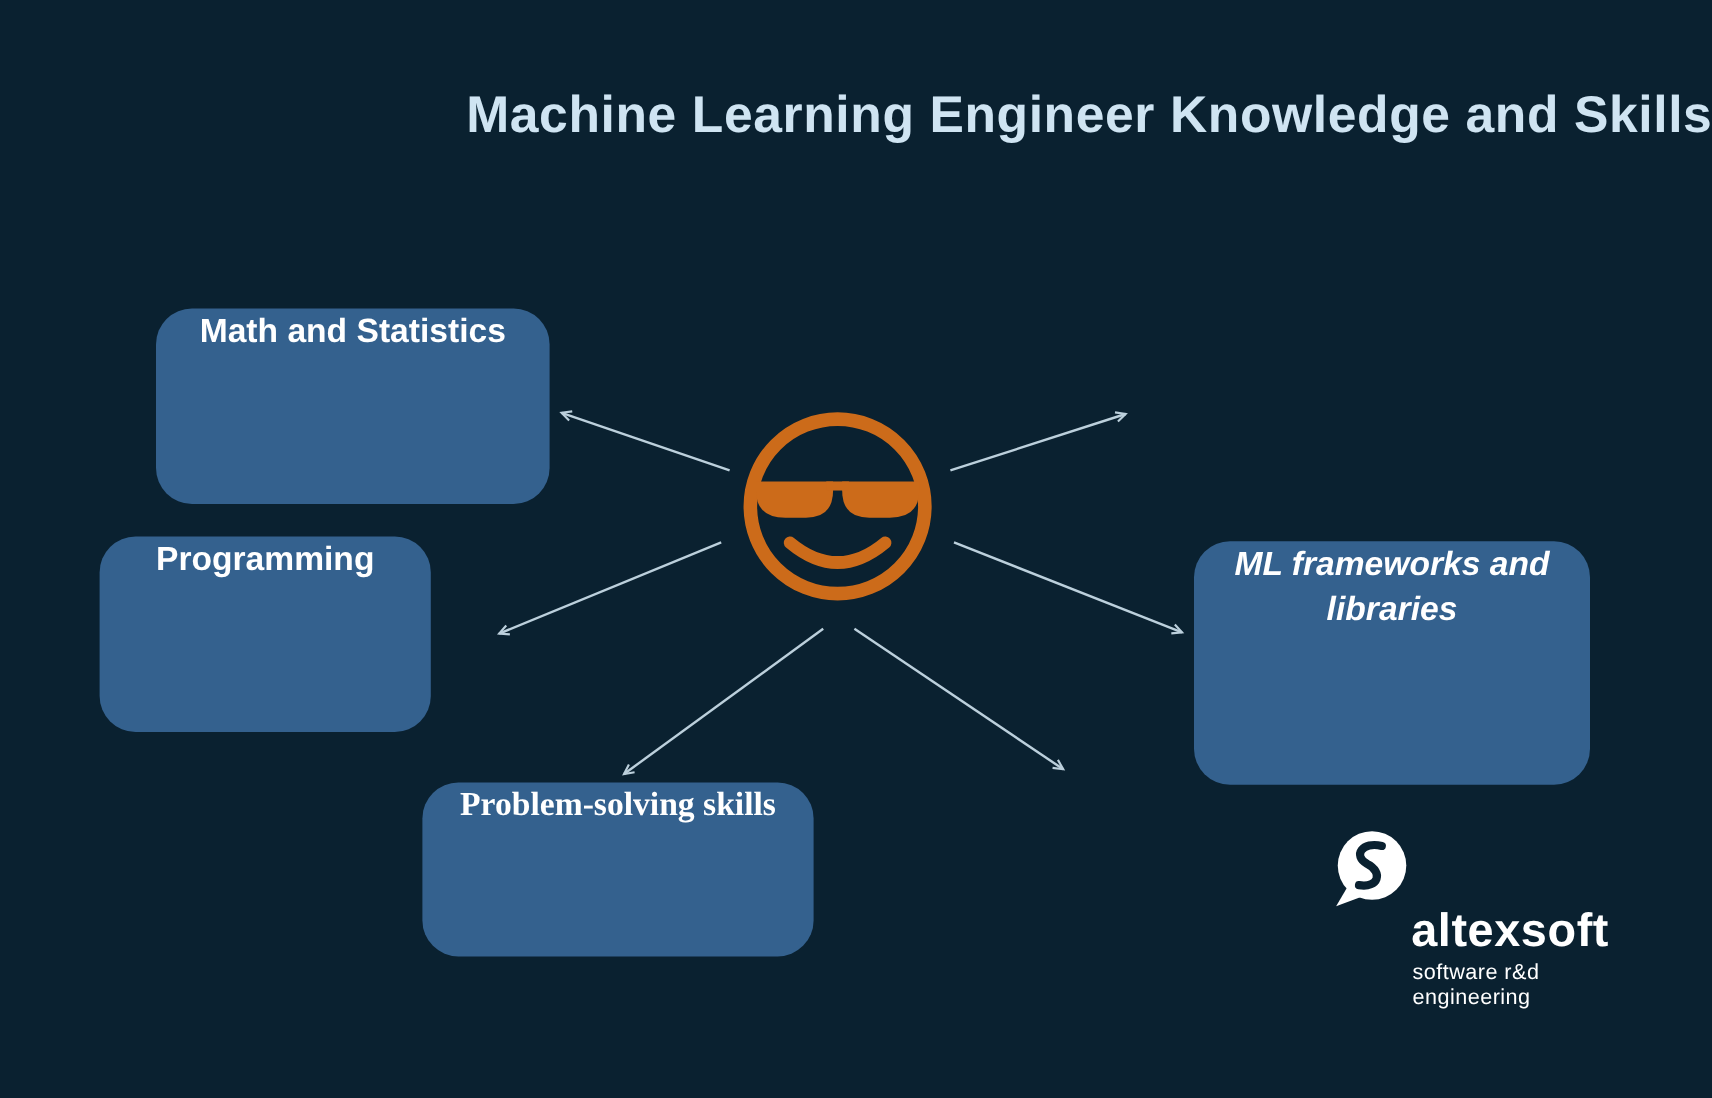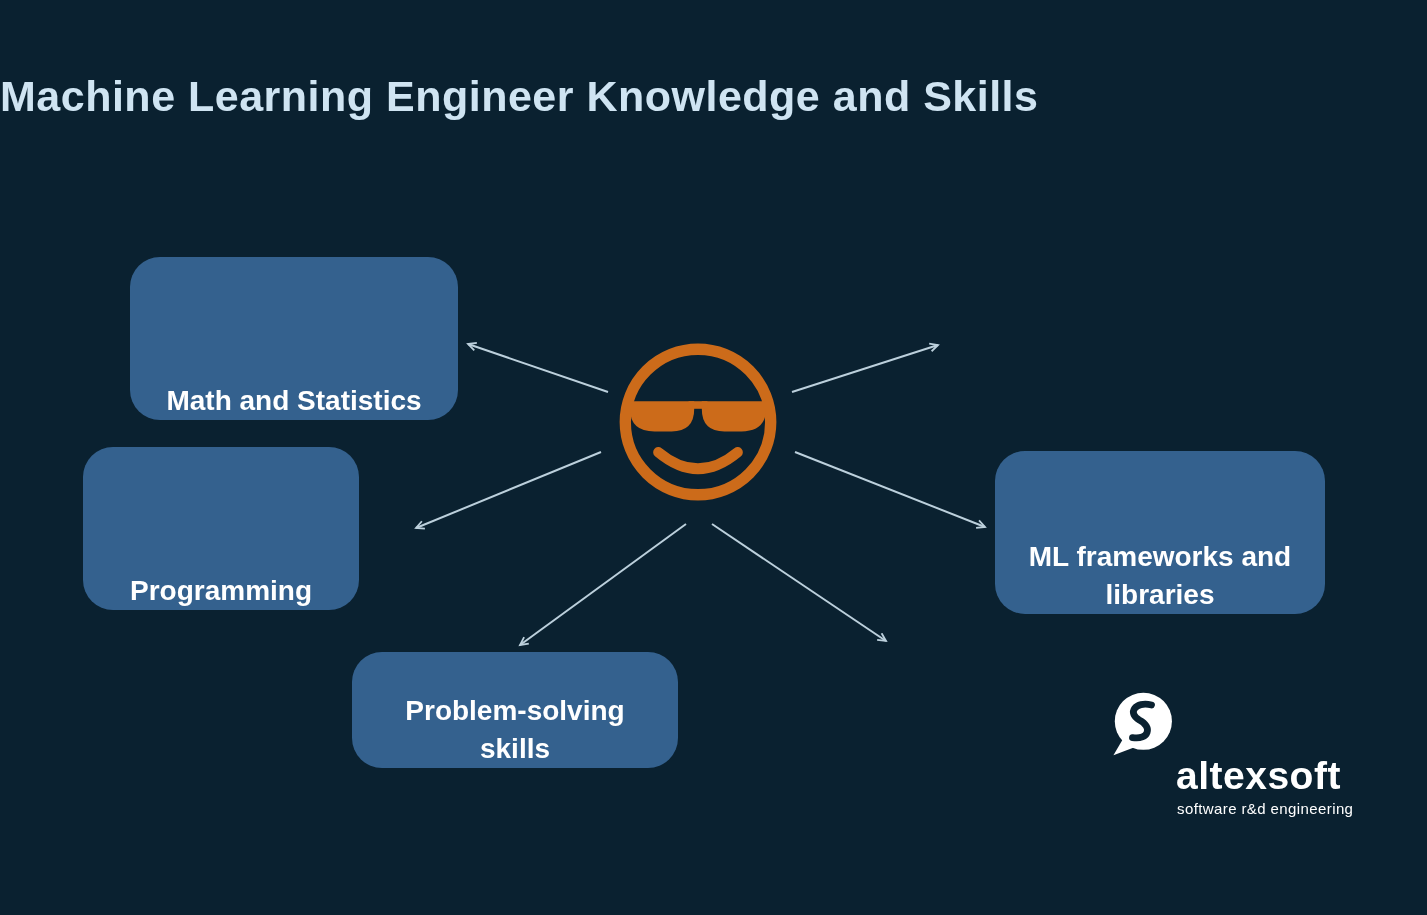--- a/index.html
+++ b/index.html
@@ -14,54 +14,54 @@
     height: 915px;
     background: #0a2130;
     overflow: hidden;
   }
   .page-title {
     position: absolute;
     top: 72px;
     left: 0;
     width: 1427px;
     margin: 0;
-    text-align: left;
+    text-align: right;
     color: #cfe4f2;
     font-size: 43px;
     font-weight: 600;
     letter-spacing: 0.5px;
   }
   .arrows {
     position: absolute;
     top: 0;
     left: 0;
     width: 1427px;
     height: 915px;
     pointer-events: none;
   }
   .node {
     position: absolute;
     background: #34618e;
     border-radius: 30px;
     display: flex;
-    align-items: flex-end;
+    align-items: flex-start;
     justify-content: center;
     text-align: center;
     color: #ffffff;
     font-size: 28px;
     font-weight: 600;
     line-height: 1.35;
     padding: 0 20px;
     box-sizing: border-box;
   }
   .node-math          { left: 130px; top: 257px; width: 328px; height: 163px; }
   .node-programming   { left:  83px; top: 447px; width: 276px; height: 163px; }
   .node-data          { left: 947px; top: 261px; width: 328px; height: 163px; }
-  .node-ml            { left: 995px; top: 451px; width: 330px; height: 163px; }
-  .node-problem       { left: 352px; top: 652px; width: 326px; height: 116px; }
+  .node-ml            { left: 995px; top: 451px; width: 330px; height: 203px; font-style: italic; }
+  .node-problem       { left: 352px; top: 652px; width: 326px; height: 145px; font-family: Liberation Serif, serif; }
   .node-communication { left: 727px; top: 651px; width: 328px; height: 163px; }
 
   .smiley {
     position: absolute;
     left: 613px;
     top: 337px;
     width: 170px;
     height: 170px;
   }
   .logo {
@@ -86,21 +86,21 @@
     color: #ffffff;
     font-size: 39px;
     font-weight: 800;
     letter-spacing: 0.5px;
   }
   .logo-tagline {
     position: absolute;
     left: 69px;
     top: 110px;
     color: #ffffff;
-    font-size: 15px;
+    font-size: 18px;
     font-weight: 400;
     letter-spacing: 0.4px;
   }
 </style>
 </head>
 <body>
 
 <div class="canvas">
 
   <h1 class="page-title">Machine Learning Engineer Knowledge and Skills</h1>

